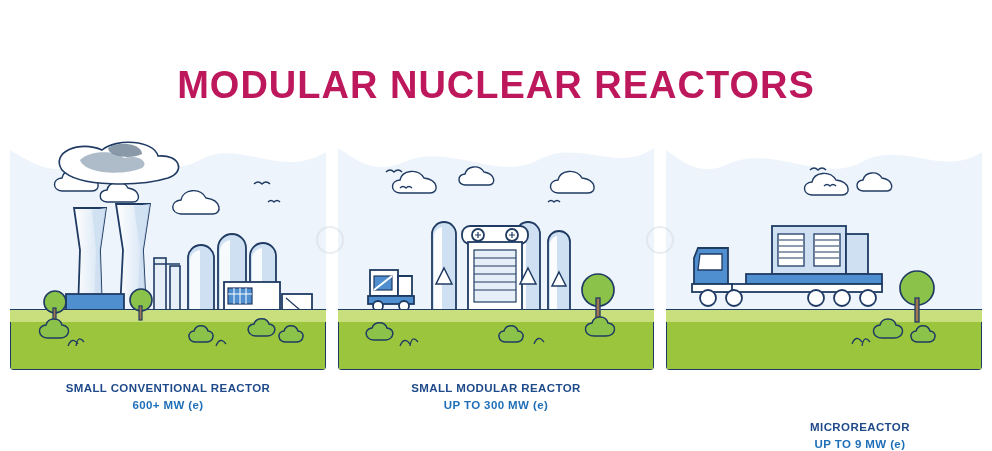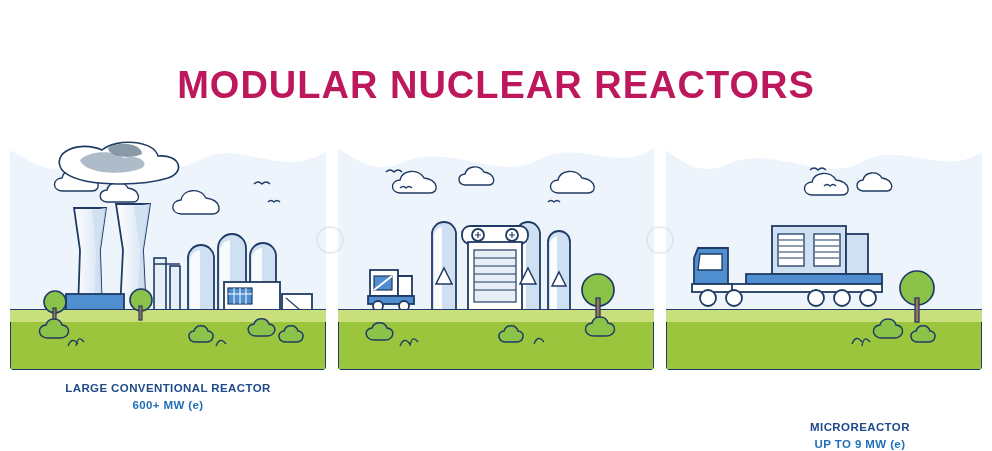--- a/index.html
+++ b/index.html
@@ -311,22 +311,26 @@
           </g>
           <g stroke="#1f3b63" stroke-width="1.3" fill="none">
             <path d="M186,214 q4,-10 10,-2 M196,216 q2,-12 8,-4"></path>
           </g>
         </g>
       </svg>
     </div>
   </div>
 
   <div class="caption" style="left:10px;top:380px;">
-    <div>LARGE CONVENTIONAL REACTOR</div>
+    <div>SMALL CONVENTIONAL REACTOR</div>
     <div class="l2">600+ MW (e)</div>
+  </div>
+  <div class="caption" style="left:338px;top:380px;">
+    <div>SMALL MODULAR REACTOR</div>
+    <div class="l2">UP TO 300 MW (e)</div>
   </div>
   <div class="caption" style="left:702px;top:380px;margin-top:39px;">
     <div>MICROREACTOR</div>
     <div class="l2">UP TO 9 MW (e)</div>
   </div>
 
   <svg class="watermark" width="992" height="451" viewBox="0 0 992 451">
     <g opacity=".5">
       <circle class="wm-circle" cx="330" cy="240" r="13"></circle>
       <circle class="wm-circle" cx="660" cy="240" r="13"></circle>

